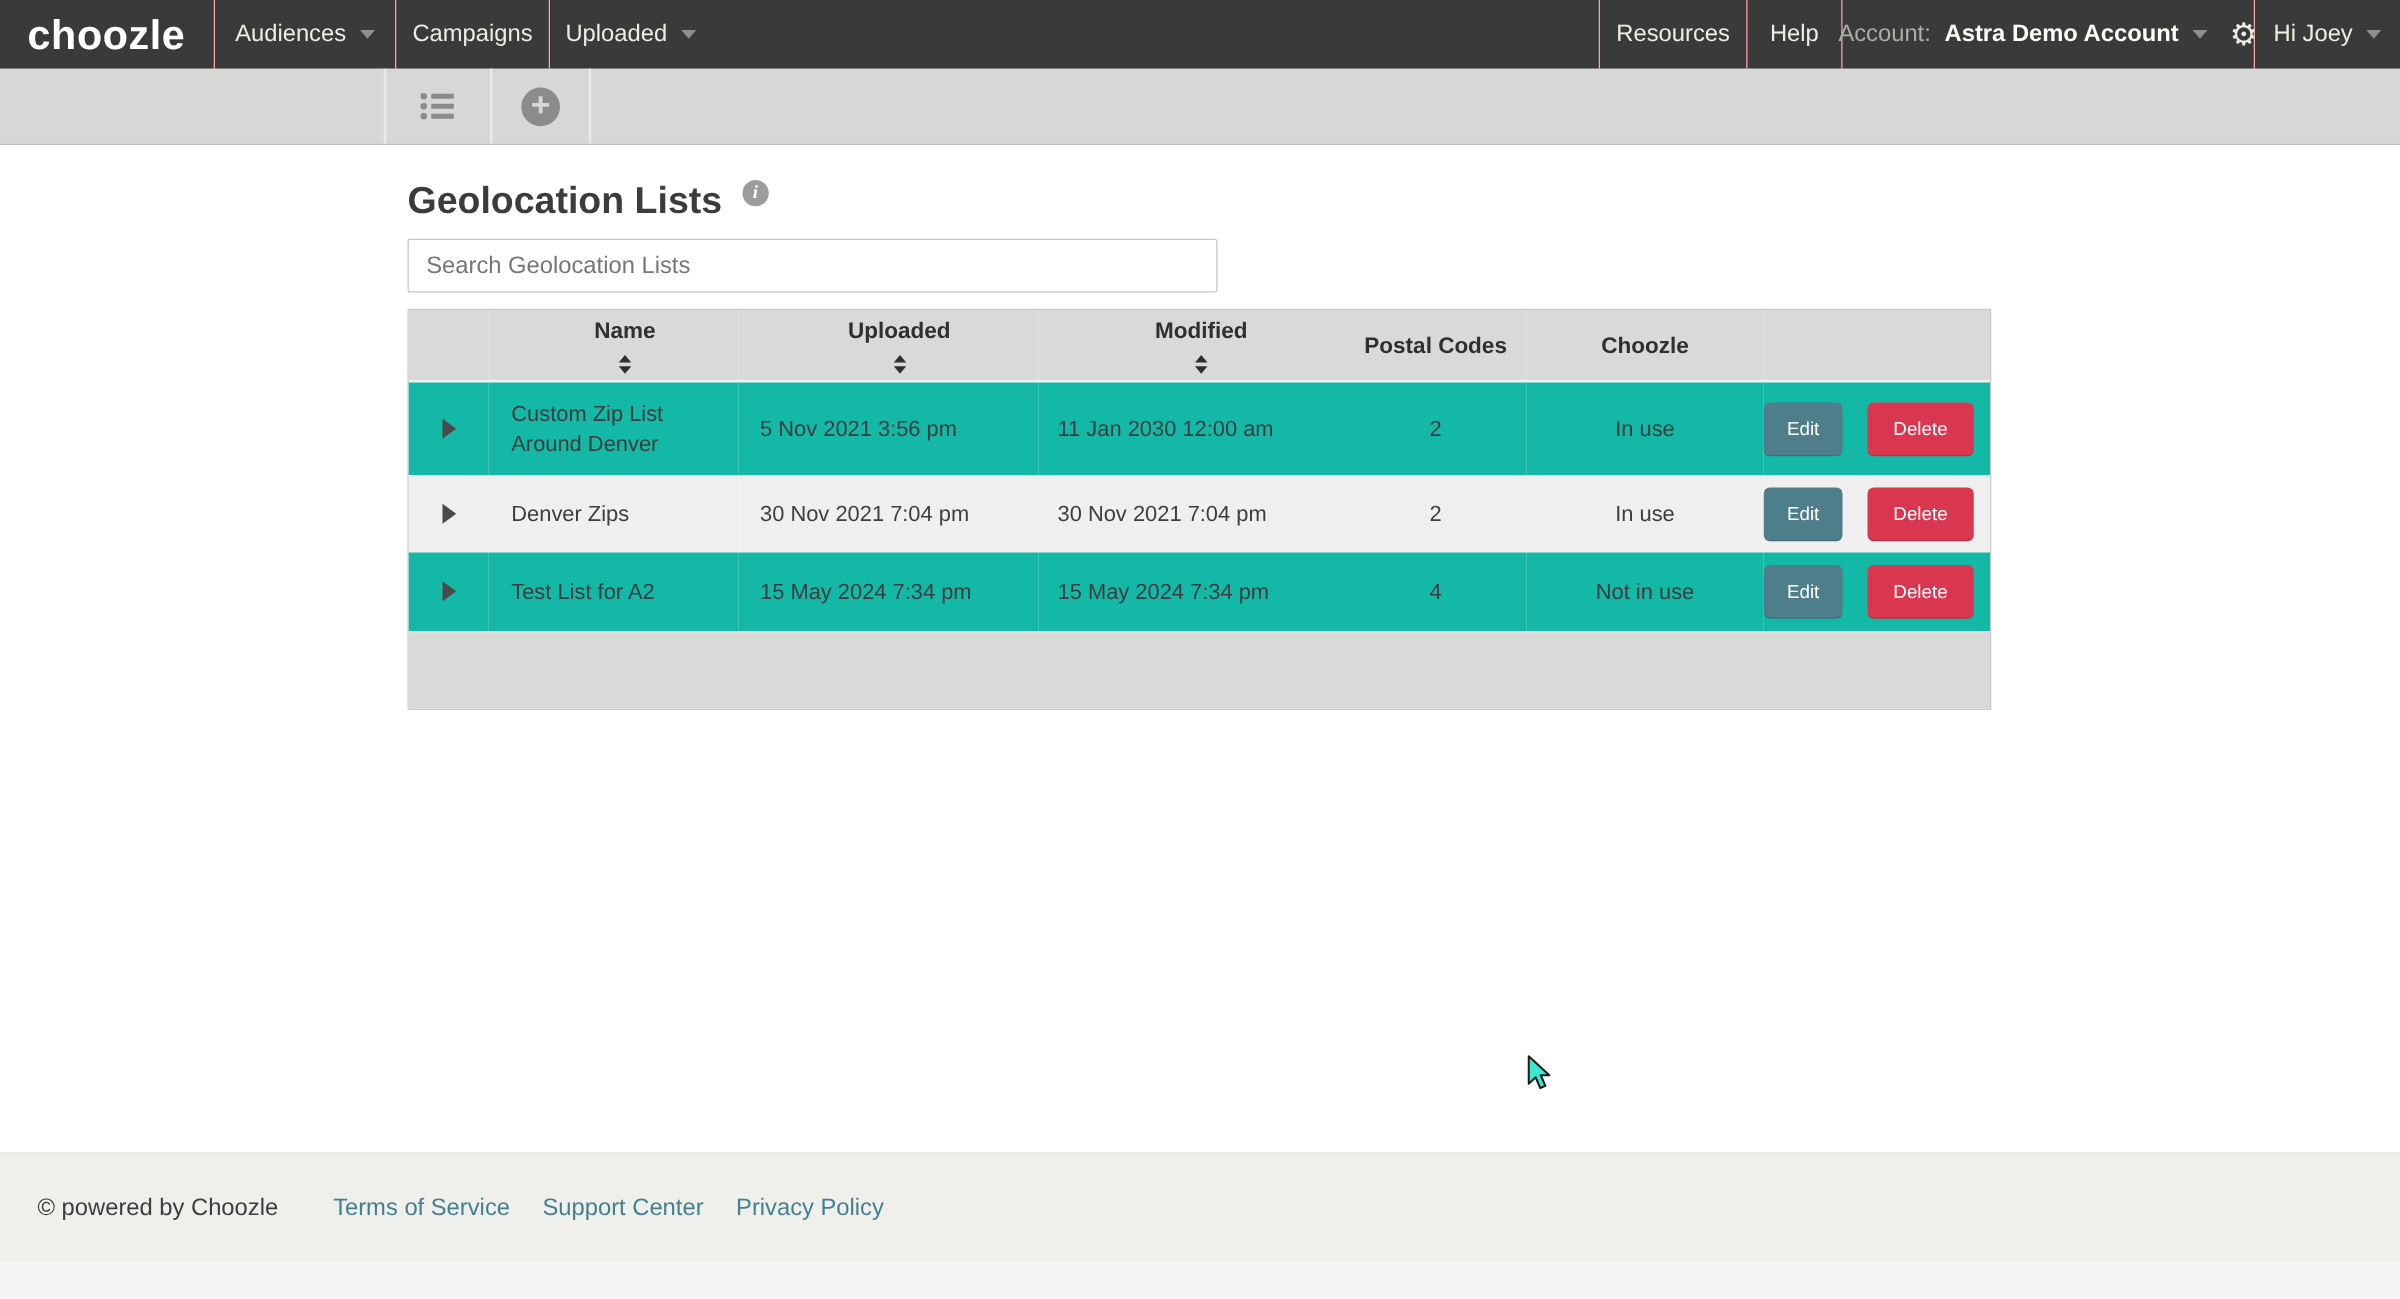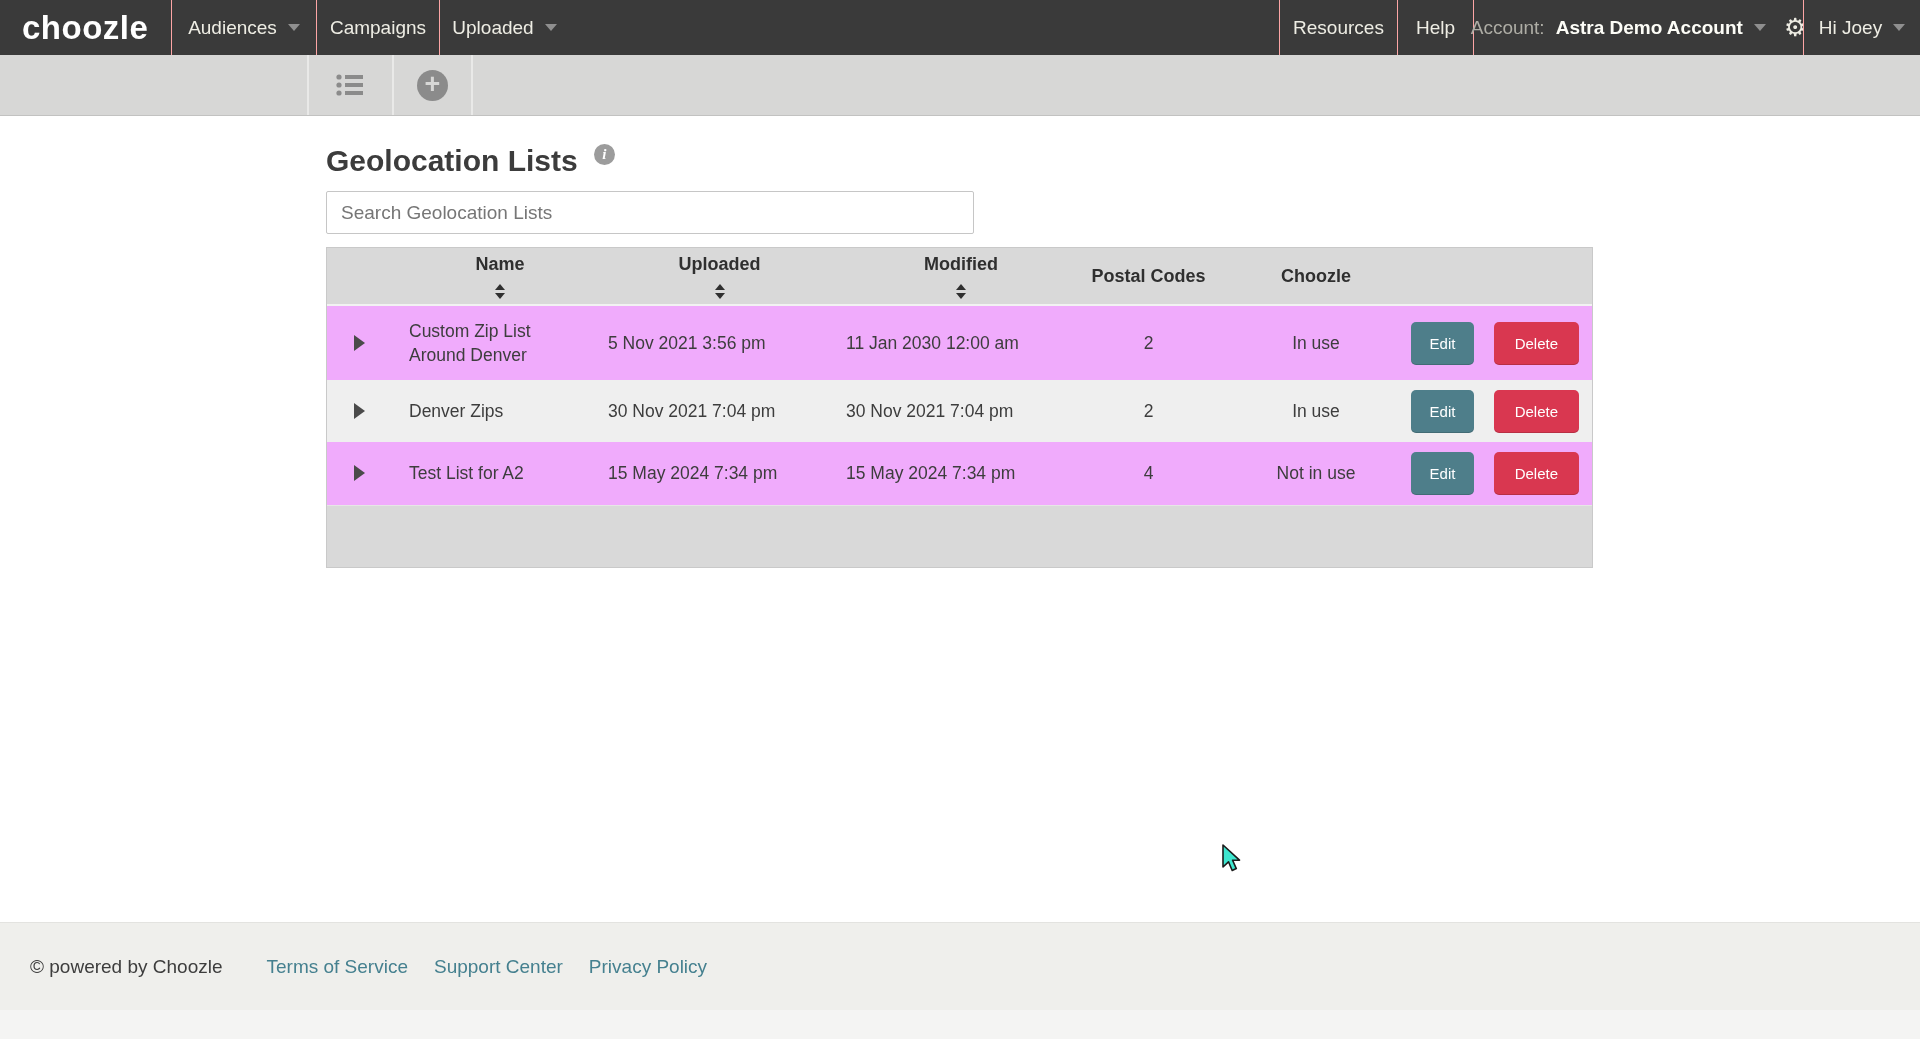--- a/index.html
+++ b/index.html
@@ -46,21 +46,21 @@
   col.c-exp{width:64px;} col.c-name{width:200px;} col.c-up{width:240px;} col.c-mod{width:245px;}
   col.c-pc{width:145px;} col.c-st{width:190px;} col.c-act{width:181px;}
   thead tr { height:57px; background:#d9d9d9; }
   th { font-size:18px; font-weight:700; color:#2f2f2f; text-align:left; border-bottom:2px solid #f2f2f2; }
   th .hwrap { display:flex; align-items:center; gap:9px; cursor:pointer;flex-direction:column; }
   th.h-name .hwrap{ padding-left:18px; } th.h-up .hwrap{ padding-left:17px; } th.h-mod .hwrap{ padding-left:15px; }
   th.h-center { text-align:center; }
   .sort-icon { display:inline-flex; flex-direction:column; gap:3px; }
   .sort-icon .up { width:0;height:0;border-left:5px solid transparent;border-right:5px solid transparent;border-bottom:6px solid #2f2f2f; }
   .sort-icon .dn { width:0;height:0;border-left:5px solid transparent;border-right:5px solid transparent;border-top:6px solid #2f2f2f; }
-  tbody tr { background:#f0abfc; }
+  tbody tr { background:#14b8a6; }
   tbody tr.stripe { background:#efefef; }
   tbody tr.r1{ height:75px; } tbody tr.r2{ height:62px; } tbody tr.r3{ height:63px; }
   td { font-size:17.5px; color:#3d3d3d; vertical-align:middle; }
   td.name { padding-left:18px; padding-right:2px; line-height:24px; }
   td.up { padding-left:17px; } td.mod { padding-left:15px; }
   td.center { text-align:center; }
   td.actions { text-align:right; padding-right:20px; white-space:nowrap; }
   .expand { width:0; height:0; border-top:8px solid transparent; border-bottom:8px solid transparent;
             border-left:11px solid #4a4a4a; margin:0 auto; cursor:pointer; }
   .btn { height:43px; border:none; border-radius:5px; color:#fff; font-size:15px;

